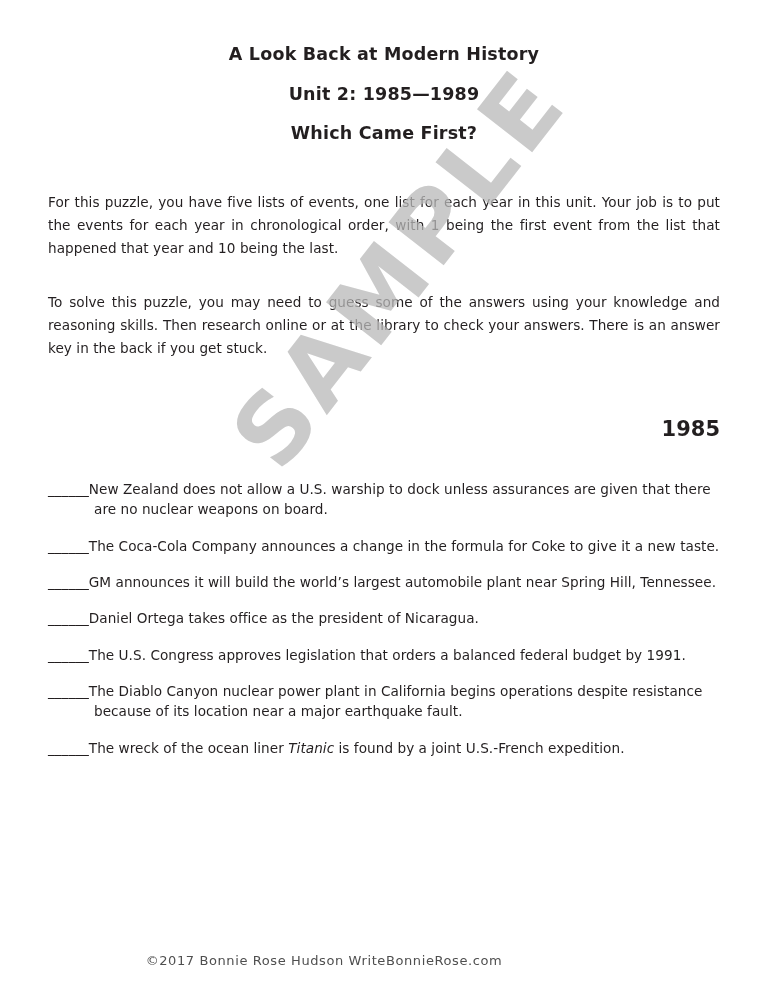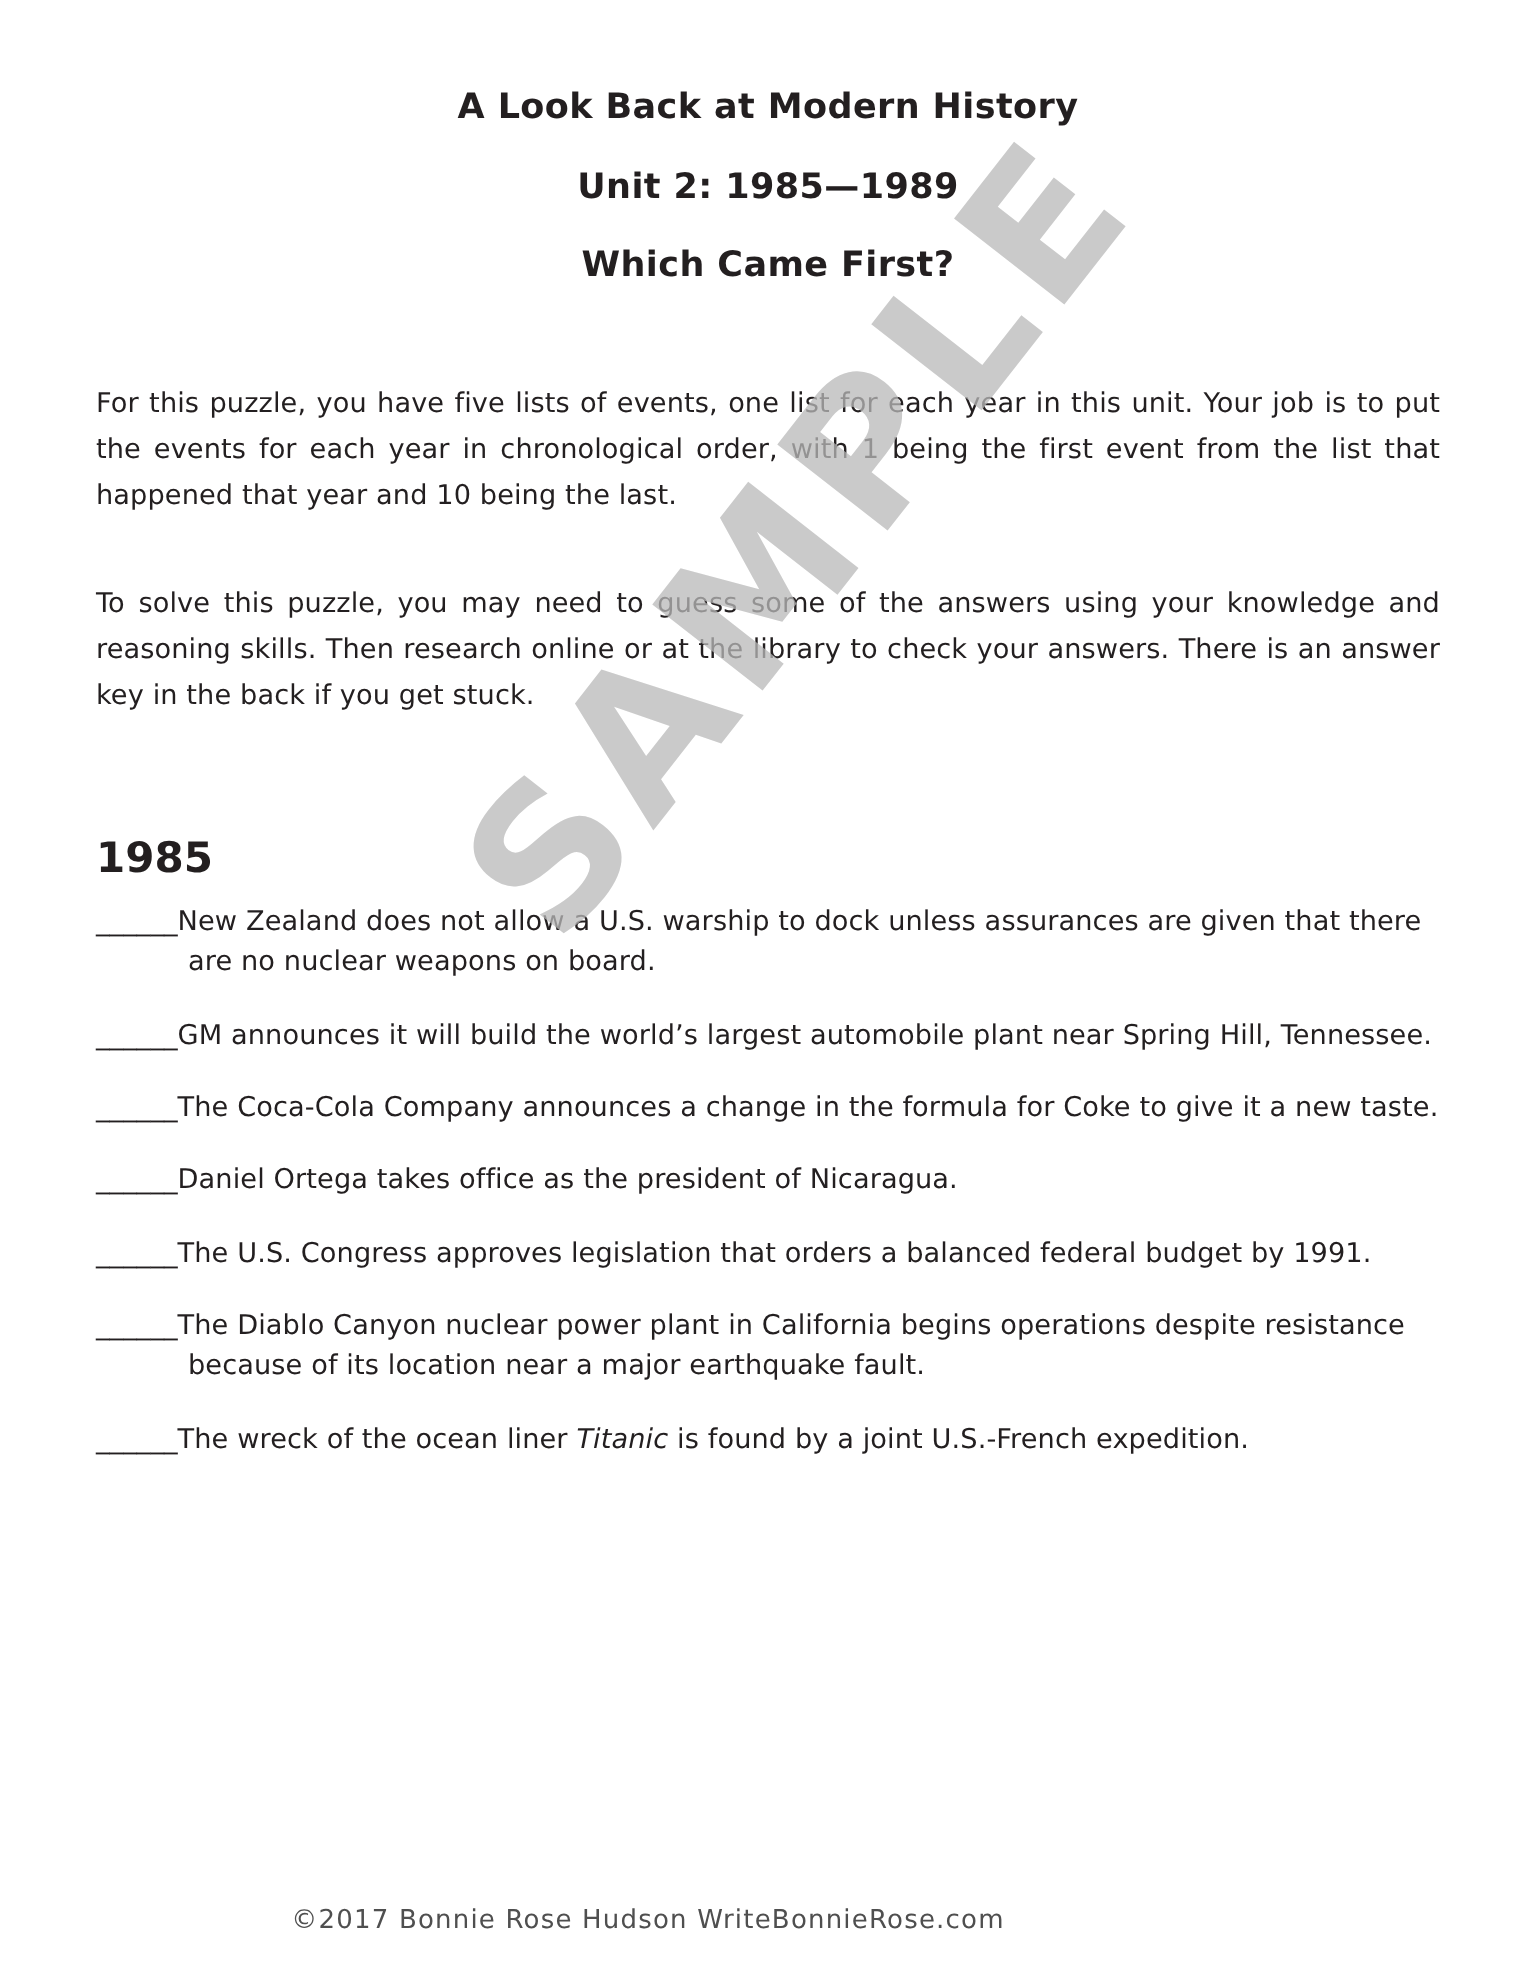--- a/index.html
+++ b/index.html
@@ -76,23 +76,24 @@
     margin: 0 0 30px 0;
     letter-spacing: 0.05px;
   }
   .para:last-child { margin-bottom: 0; }
 
   
   .year {
     font-size: 21px;
     font-weight: bold;
     margin-top: 56px;
-    margin-bottom: 10px;
+    margin-bottom: 38px;
     position: relative;
     z-index: 2;
+    text-align: right;
   }
 
   
   .events {
     position: relative;
     z-index: 2;
     margin: 0;
     padding: 0;
     list-style: none;
   }
@@ -142,24 +143,24 @@
     <p class="para">To solve this puzzle, you may need to guess some of the answers using your knowledge and reasoning skills. Then research online or at the library to check your answers. There is an answer key in the back if you get stuck.</p>
   </div>
 
   <div class="year">1985</div>
 
   <ul class="events">
     <li class="event">
       <span class="blank">______</span><span>New Zealand does not allow a U.S. warship to dock unless assurances are given that there are no nuclear weapons on board.</span><i></i><span></span>
     </li>
     <li class="event">
-      <span class="blank">______</span><span>GM announces it will build the world’s largest automobile plant near Spring Hill, Tennessee.</span><i></i><span></span>
+      <span class="blank">______</span><span>The Coca-Cola Company announces a change in the formula for Coke to give it a new taste.</span><i></i><span></span>
     </li>
     <li class="event">
-      <span class="blank">______</span><span>The Coca-Cola Company announces a change in the formula for Coke to give it a new taste.</span><i></i><span></span>
+      <span class="blank">______</span><span>GM announces it will build the world’s largest automobile plant near Spring Hill, Tennessee.</span><i></i><span></span>
     </li>
     <li class="event">
       <span class="blank">______</span><span>Daniel Ortega takes office as the president of Nicaragua.</span><i></i><span></span>
     </li>
     <li class="event">
       <span class="blank">______</span><span>The U.S. Congress approves legislation that orders a balanced federal budget by 1991.</span><i></i><span></span>
     </li>
     <li class="event">
       <span class="blank">______</span><span>The Diablo Canyon nuclear power plant in California begins operations despite resistance because of its location near a major earthquake fault.</span><i></i><span></span>
     </li>

